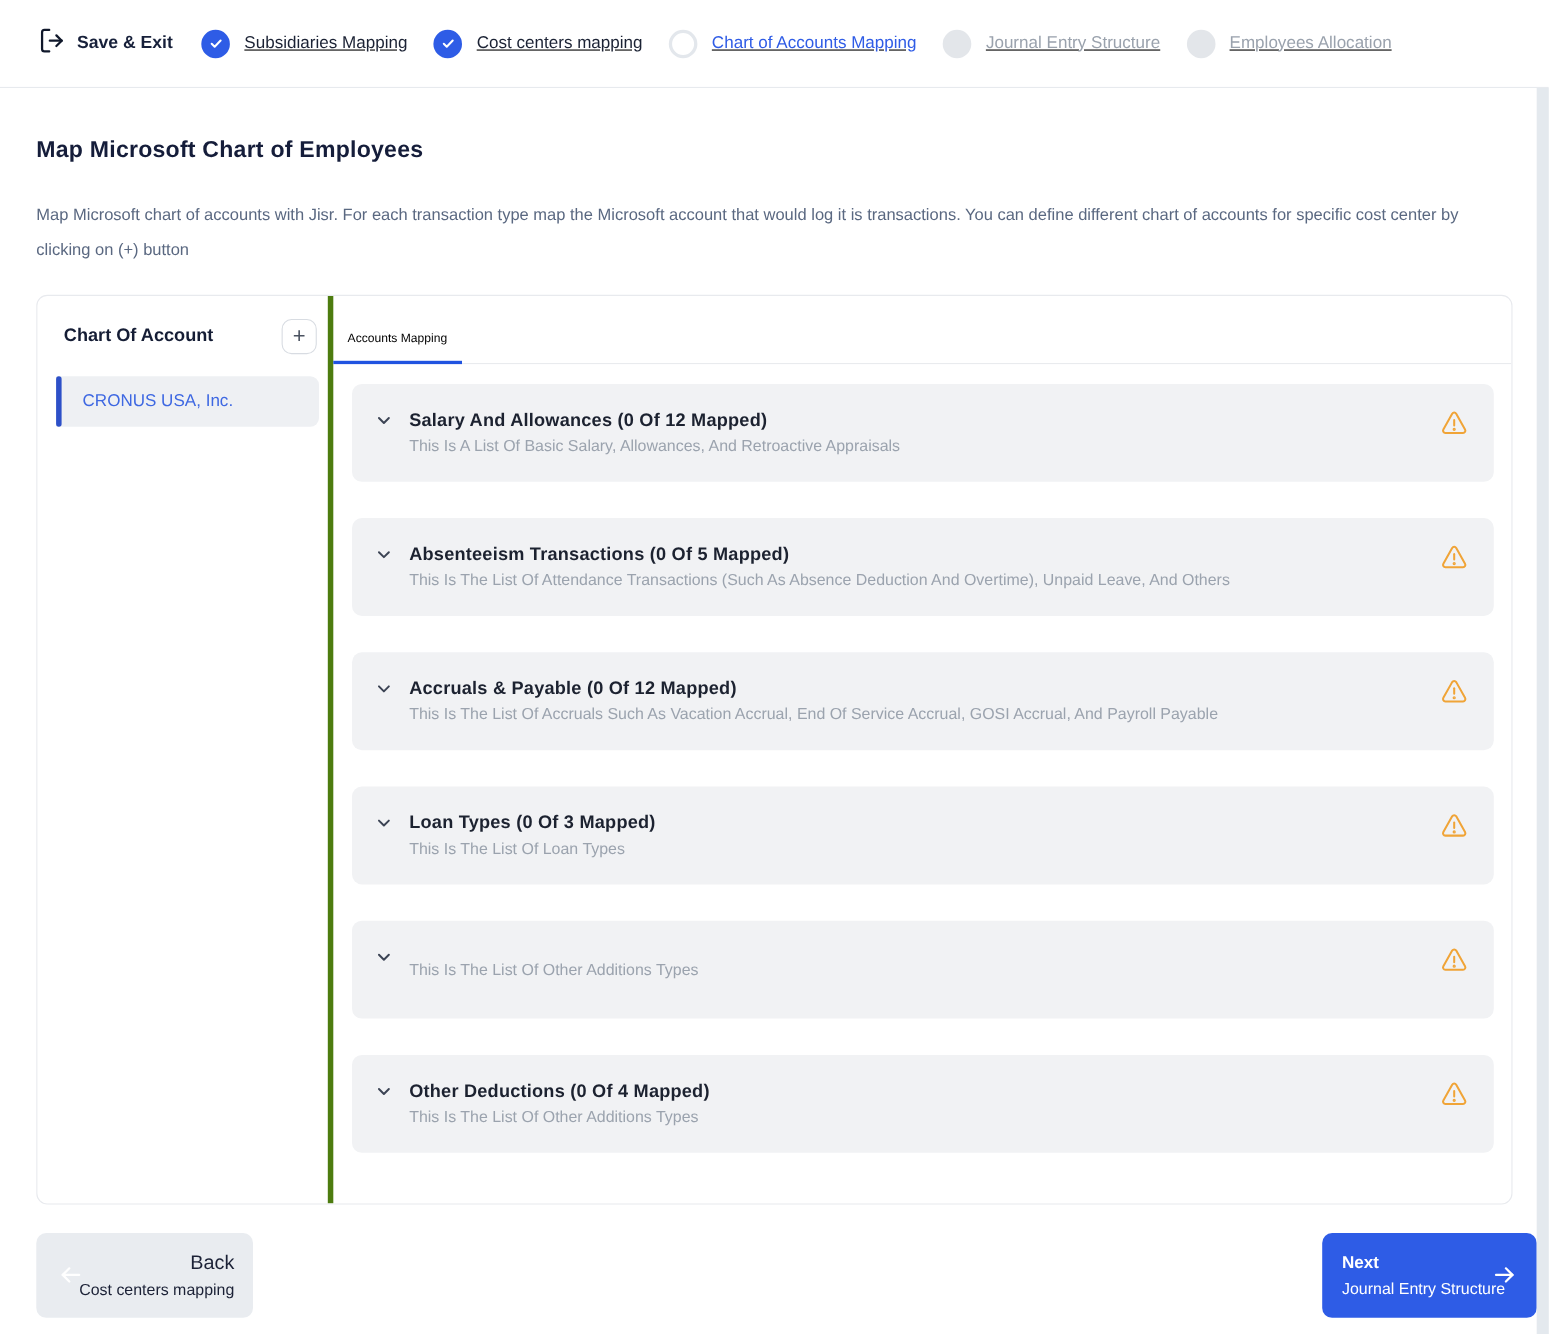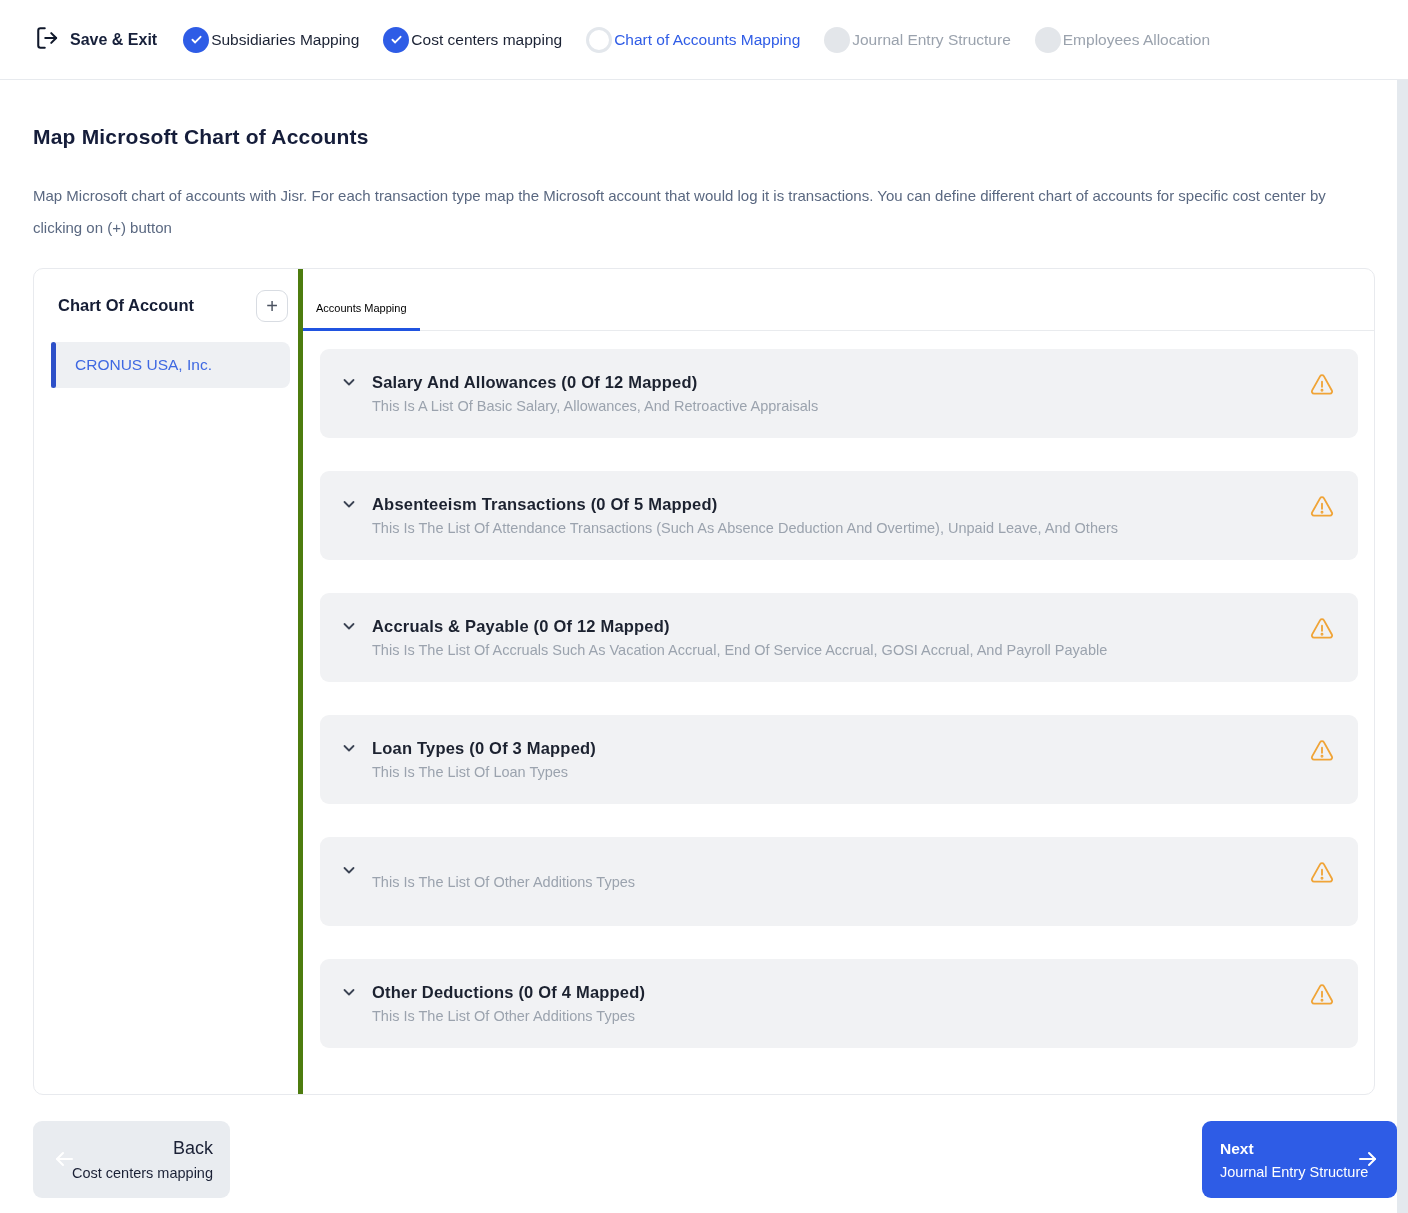--- a/index.html
+++ b/index.html
@@ -5,21 +5,21 @@
   * { margin:0; padding:0; box-sizing:border-box; }
   html,body { width:1408px; height:1213px; background:#ffffff; overflow:hidden;
     font-family:"Liberation Sans", sans-serif; }
 
   
   .topbar { height:80px; border-bottom:1px solid #e7eaee; display:flex;
     align-items:center; padding-left:35px; background:#fff; }
   .save-exit { display:flex; align-items:center; gap:9px; cursor:pointer; }
   .save-exit-label { font-size:16px; font-weight:700; color:#17203a; }
   .steps { display:flex; align-items:center; gap:24px; margin-left:26px; }
-  .step { display:flex; align-items:center; gap:2px; cursor:pointer; }
+  .step { display:flex; align-items:center; gap:13px; cursor:pointer;text-decoration:underline; }
   .step-circle { width:26px; height:26px; border-radius:50%; display:flex;
     align-items:center; justify-content:center; flex:0 0 auto; }
   .step.done .step-circle { background:#2e5ce6; }
   .step.active .step-circle { background:#fff; border:3px solid #e3e7ec; }
   .step.pending .step-circle { background:#e3e6ea; }
   .step .check-svg { display:none; }
   .step.done .check-svg { display:block; }
   .step-label { font-size:15.5px; font-weight:500; }
   .step.done .step-label { color:#1b2234; }
   .step.active .step-label { color:#2f5ce6; }
@@ -135,21 +135,21 @@
       <div class="step pending">
         <span class="step-circle">
           
         </span>
         <span class="step-label">Employees Allocation</span>
       </div>
     </div>
 </div>
 
 <div class="page-head">
-  <h1 class="page-title">Map Microsoft Chart of Accounts</h1>
+  <h1 class="page-title">Map Microsoft Chart of Employees</h1>
   <p class="page-desc">Map Microsoft chart of accounts with Jisr. For each transaction type map the Microsoft account that would log it is transactions. You can define different chart of accounts for specific cost center by clicking on (+) button</p>
 </div>
 
 <div class="panel">
 
   <div class="sidebar">
     <div class="sidebar-head">
       <span class="sidebar-title">Chart Of Account</span>
       <button class="add-btn">+</button>
     </div>

